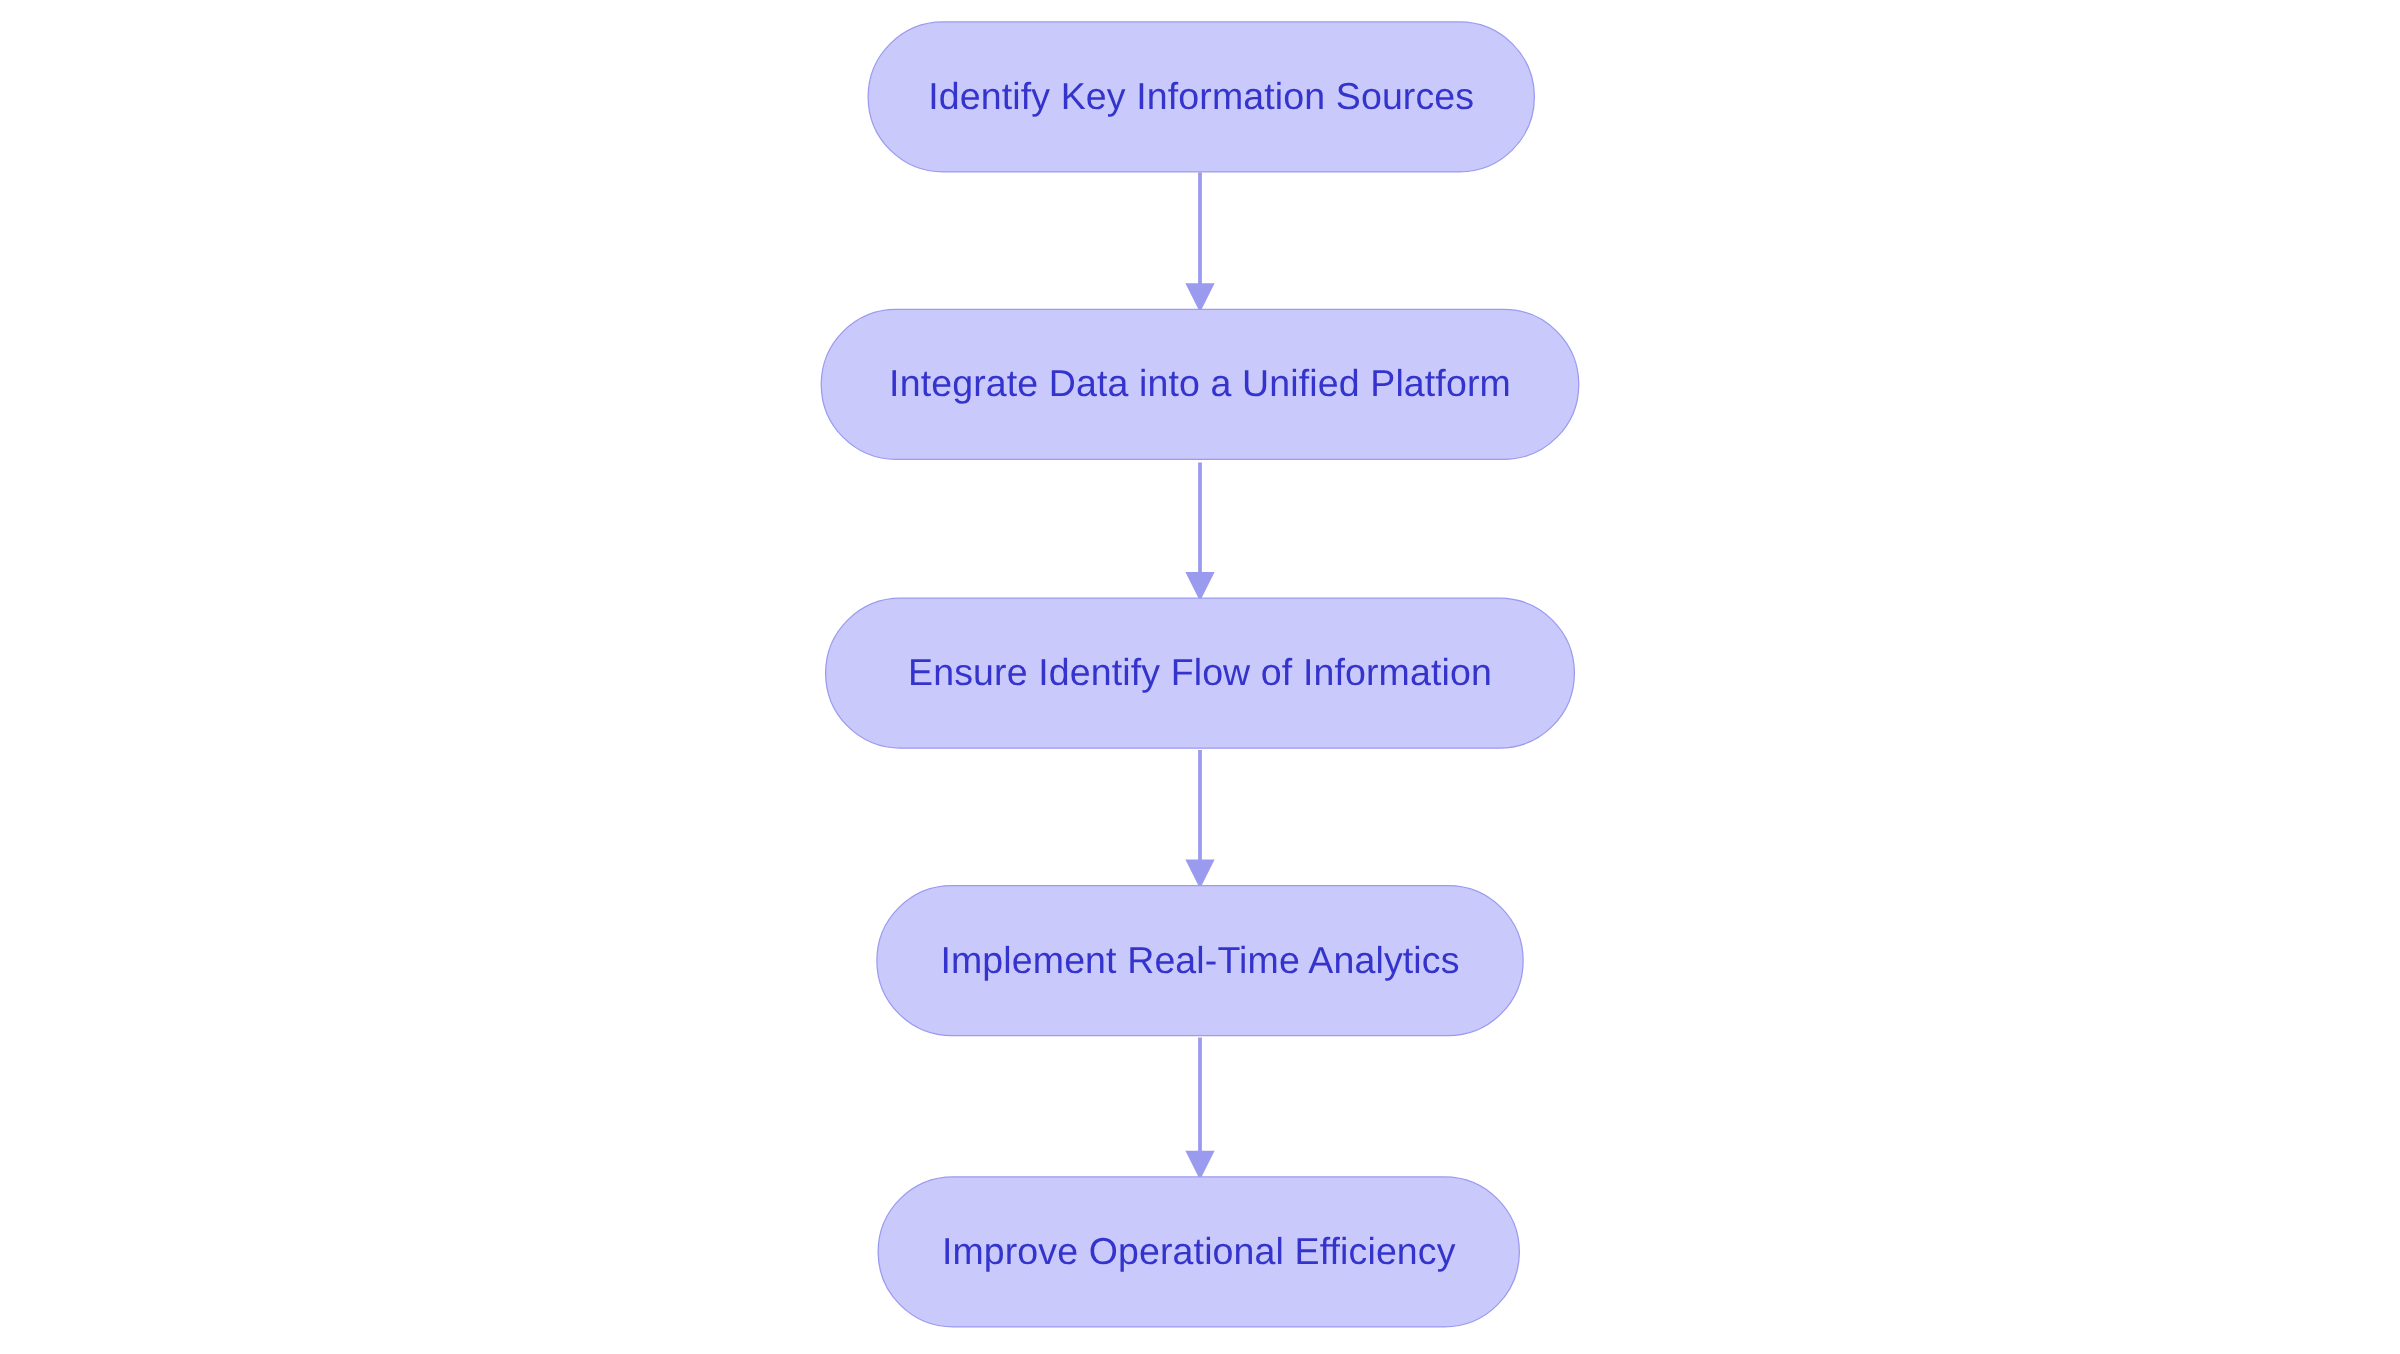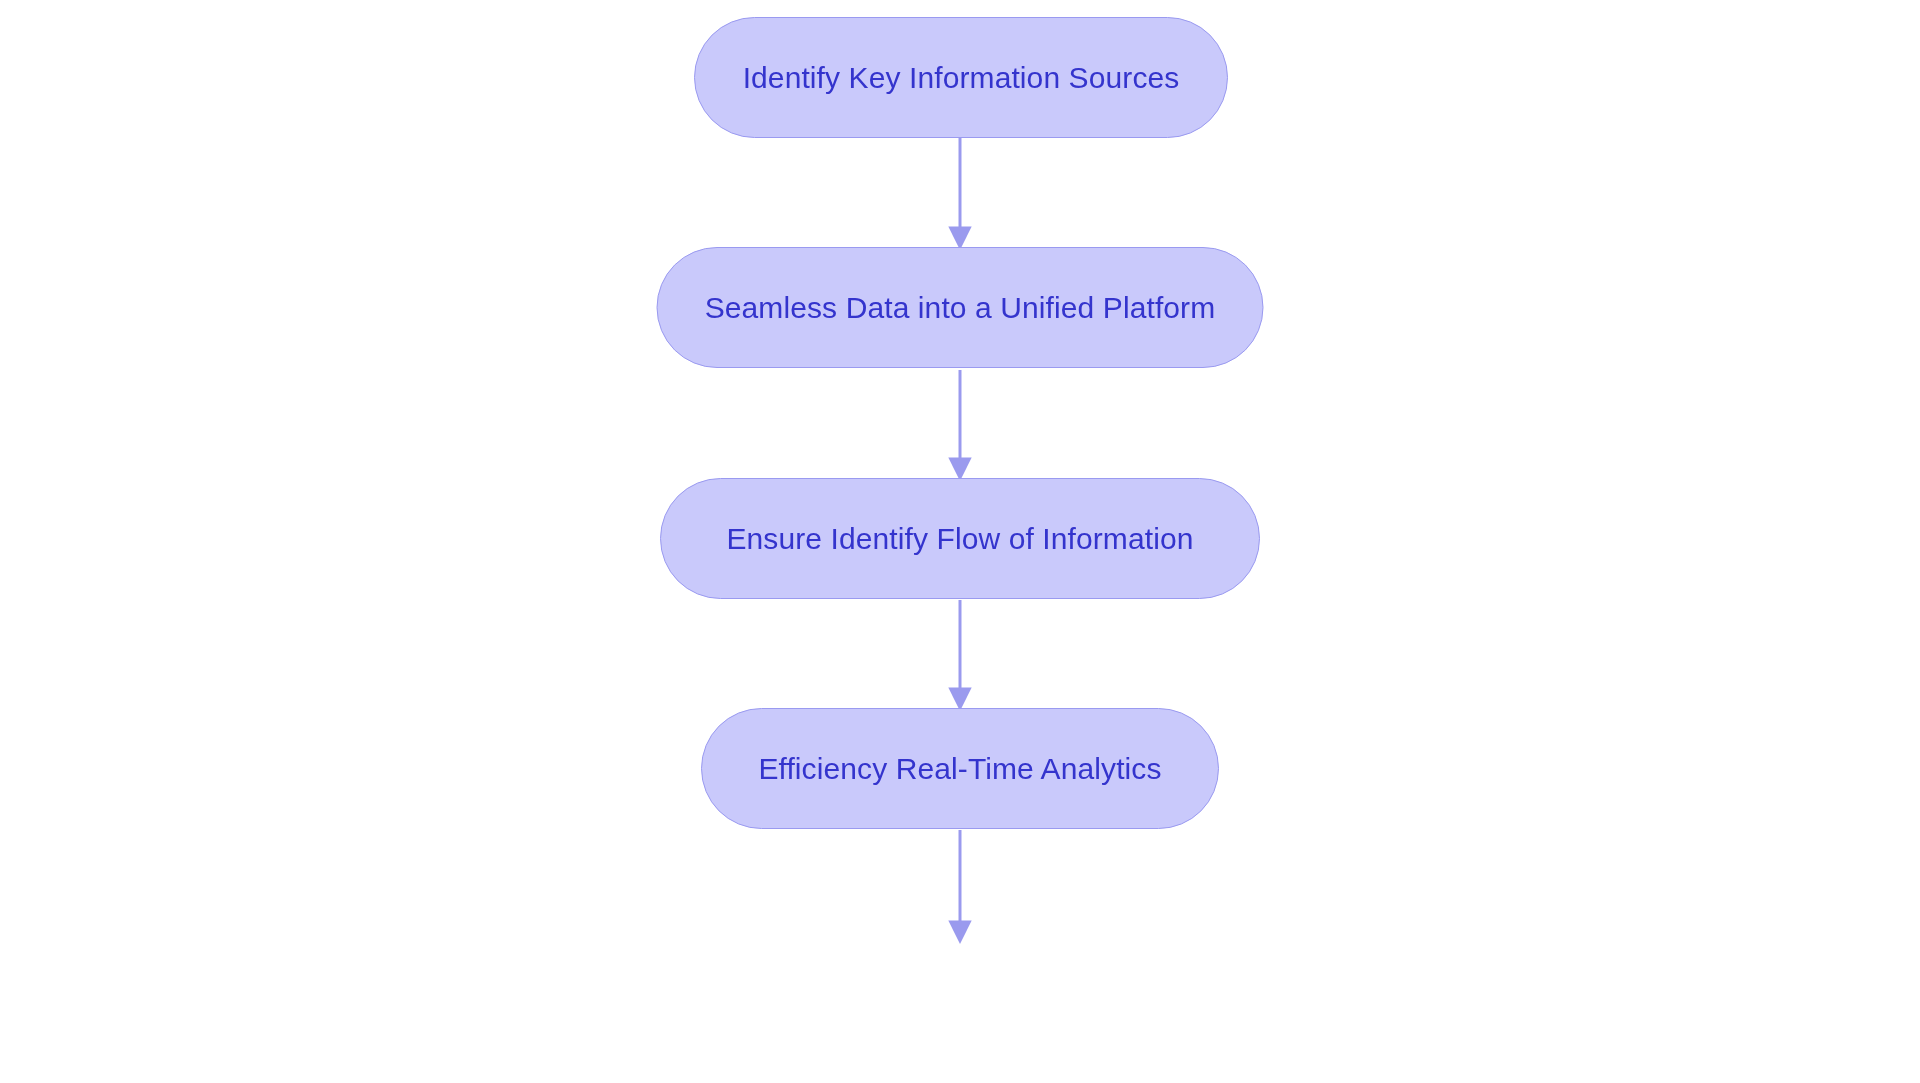--- a/index.html
+++ b/index.html
@@ -80,25 +80,28 @@
     <g>
       <line x1="960" y1="830" x2="960" y2="935" stroke="#9a9aee" stroke-width="3" marker-end="url(#arrowhead)"></line>
     </g>
   </svg>
 
   <div class="flow-node node-1">
     <span class="flow-node-label">Identify Key Information Sources</span>
   </div>
 
   <div class="flow-node node-2">
-    <span class="flow-node-label">Seamless Data into a Unified Platform</span>
+    <span class="flow-node-label">Integrate Data into a Unified Platform</span>
   </div>
 
   <div class="flow-node node-3">
     <span class="flow-node-label">Ensure Identify Flow of Information</span>
   </div>
 
   <div class="flow-node node-4">
-    <span class="flow-node-label">Efficiency Real-Time Analytics</span>
+    <span class="flow-node-label">Implement Real-Time Analytics</span>
   </div>
 
+  <div class="flow-node node-5">
+    <span class="flow-node-label">Improve Operational Efficiency</span>
+  </div>
 
 </div>
 
 </body></html>

